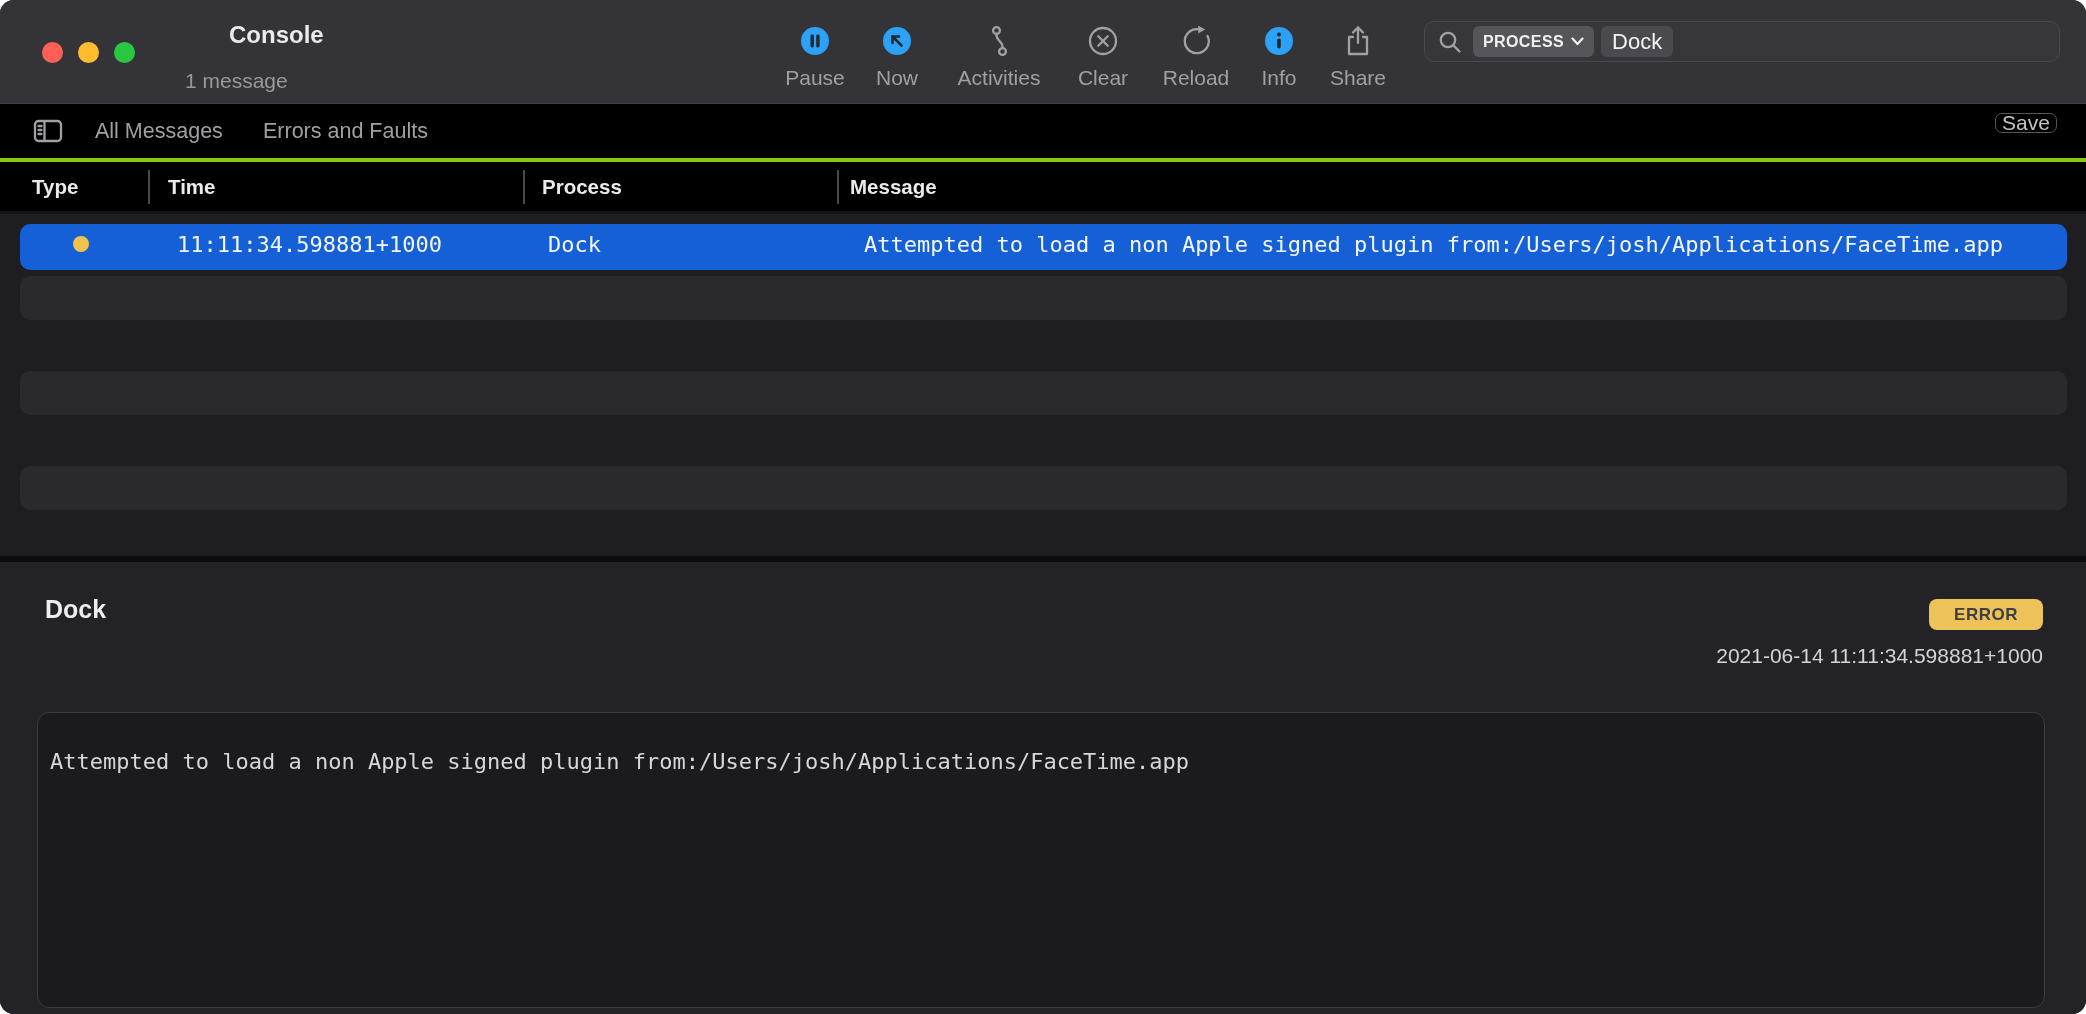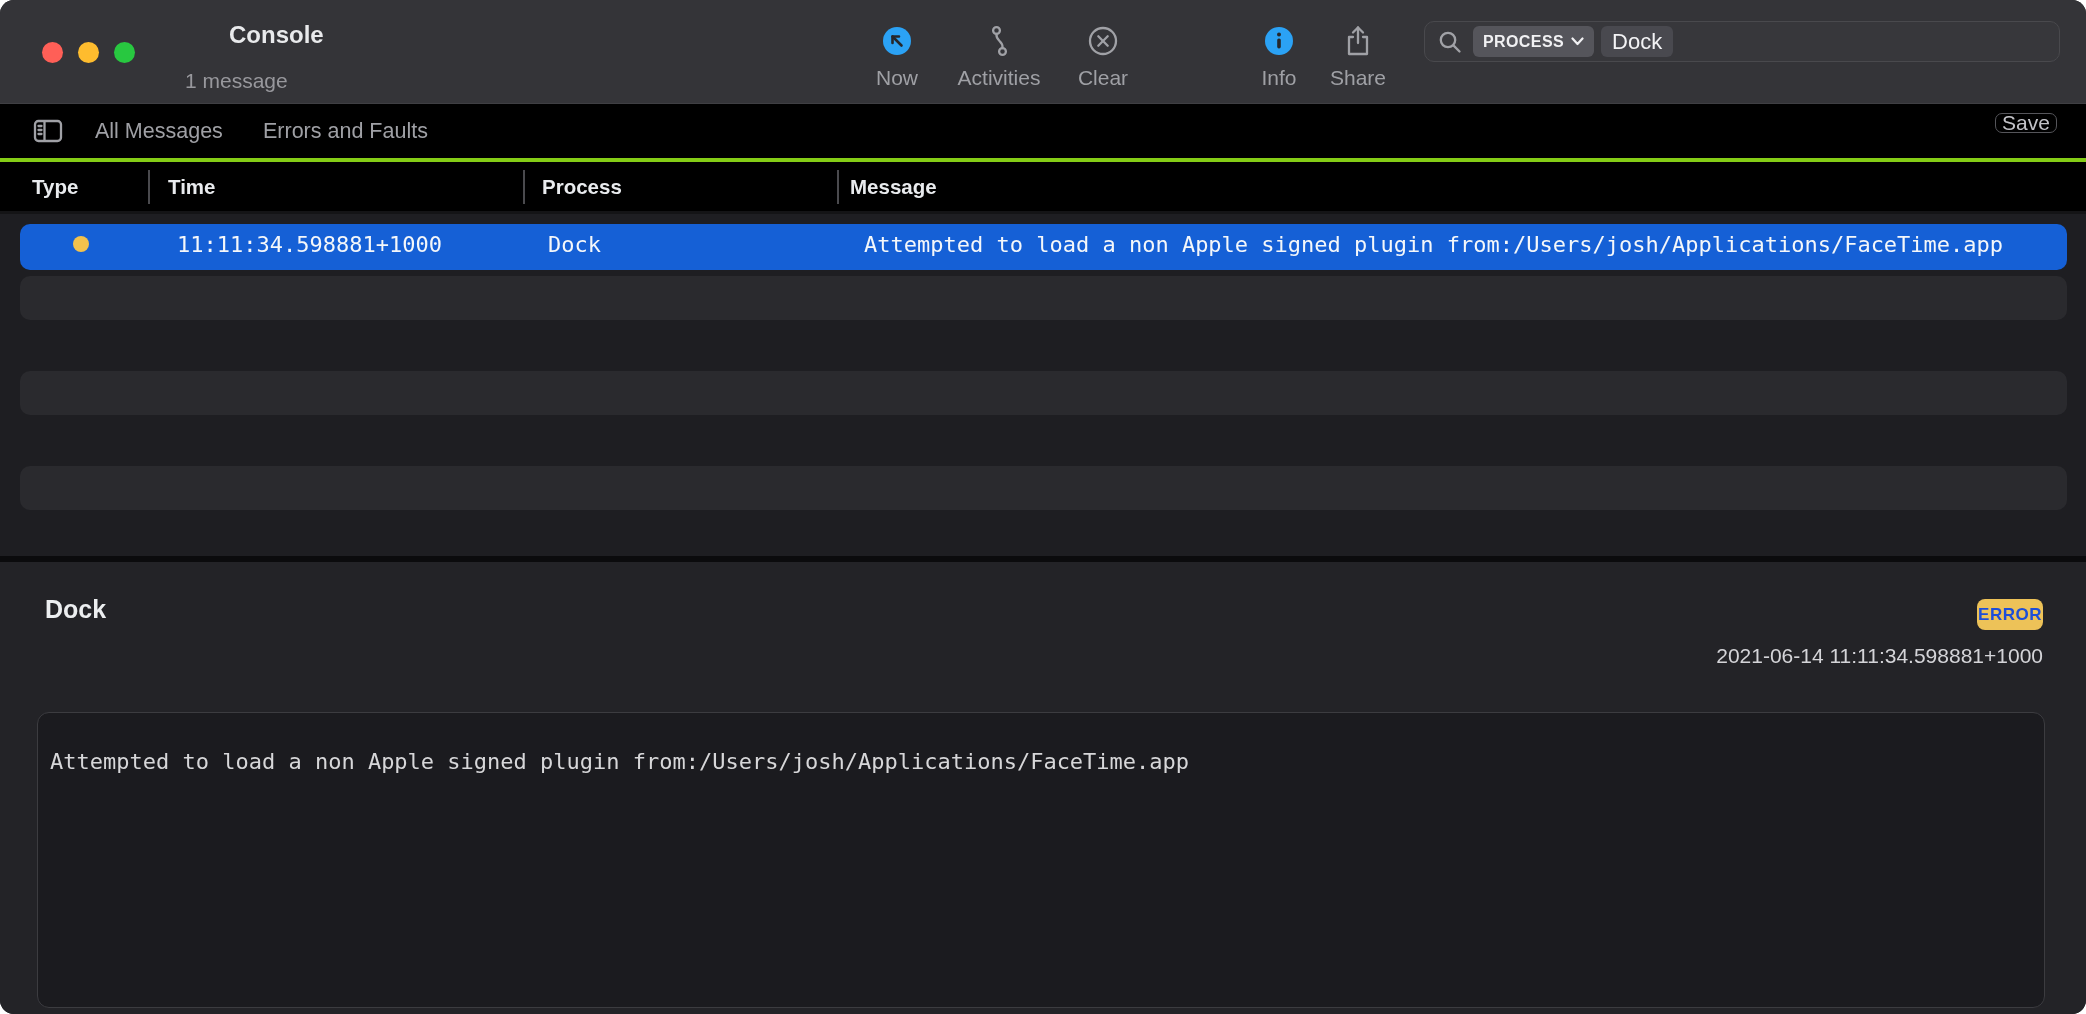--- a/index.html
+++ b/index.html
@@ -51,21 +51,21 @@
   .cell{position:absolute;top:0;height:40px;display:flex;align-items:center;font-family:"DejaVu Sans Mono",monospace;font-size:22px;color:#f4f7fa;white-space:pre;}
   .cell-dot{left:53px;}
   .dot{width:16px;height:16px;border-radius:50%;}
   .cell-time{left:157px;} .cell-process{left:528px;} .cell-message{left:844px;}
 
   .split-line{position:absolute;left:0;top:556px;width:100%;height:6px;background:#0b0b0d;}
 
   
   .detail{position:absolute;left:0;top:562px;width:100%;height:452px;background:#232327;}
   .detail-title{position:absolute;left:45px;top:33px;font-size:25px;font-weight:700;color:#eceef0;}
-  .badge{position:absolute;right:43px;top:37px;height:31px;padding:0 1px;border-radius:8px;background:#edc258;color:#1d4ed8;font-size:17px;font-weight:600;letter-spacing:.5px;display:flex;align-items:center;}
+  .badge{position:absolute;right:43px;top:37px;height:31px;padding:0 25px;border-radius:8px;background:#edc258;color:#404040;font-size:17px;font-weight:600;letter-spacing:.5px;display:flex;align-items:center;}
   .meta-row{position:absolute;left:45px;top:80px;display:flex;align-items:center;font-size:22px;color:#dcdddf;}
   .meta-item{margin-right:21px;white-space:pre;}
   .details-link{color:#3b9cff;cursor:pointer;}
   .timestamp{position:absolute;right:43px;top:82px;font-size:21px;color:#d4d4d8;}
   .msg-box{position:absolute;left:37px;top:150px;width:2008px;height:296px;background:#1b1b1f;border:1px solid #3c3c40;border-radius:12px;box-sizing:border-box;padding:36px 12px;font-family:"DejaVu Sans Mono",monospace;font-size:22px;color:#d7d7d9;white-space:pre;}
 </style>
 </head>
 <body>
 
 <div class="window">
@@ -75,20 +75,30 @@
       <div class="tl" style="background:#ff5f57"></div>
       <div class="tl" style="background:#febc2e"></div>
       <div class="tl" style="background:#28c840"></div>
     </div>
 
     <div class="title-block">
       <div class="win-title">Console</div>
       <div class="win-subtitle">1 message</div>
     </div>
 
+    <div class="tb-item" style="left:750px">
+      <div class="tb-icon">
+        <svg width="30" height="30" viewBox="0 0 30 30">
+            <circle cx="15" cy="15" r="14" fill="#2ba2f5"></circle>
+            <rect x="10.5" y="8.5" width="3.4" height="13" rx="1.4" fill="#26272b"></rect>
+            <rect x="16.2" y="8.5" width="3.4" height="13" rx="1.4" fill="#26272b"></rect>
+          </svg>
+      </div>
+      <div class="tb-label">Pause</div>
+    </div>
 
     <div class="tb-item" style="left:832px">
       <div class="tb-icon">
         <svg width="30" height="30" viewBox="0 0 30 30">
             <circle cx="15" cy="15" r="14" fill="#2ba2f5"></circle>
             <g stroke="#26272b" stroke-width="2.6" fill="none" stroke-linecap="round" stroke-linejoin="round">
               <line x1="19.5" y1="19.5" x2="10.5" y2="10.5"></line>
               <polyline points="10.5,17 10.5,10.5 17,10.5"></polyline>
             </g>
           </svg>
@@ -115,20 +125,29 @@
             <g class="icon-stroke">
               <circle cx="15" cy="15" r="13"></circle>
               <line x1="10.3" y1="10.3" x2="19.7" y2="19.7"></line>
               <line x1="19.7" y1="10.3" x2="10.3" y2="19.7"></line>
             </g>
           </svg>
       </div>
       <div class="tb-label">Clear</div>
     </div>
 
+    <div class="tb-item" style="left:1131px">
+      <div class="tb-icon">
+        <svg width="30" height="30" viewBox="0 0 30 30">
+            <path class="icon-stroke" d="M 17.8,3.3 A 12,12 0 1 0 26.6,9.9"></path>
+            <polygon points="17.2,-0.4 24.2,3.5 17.2,7.4" fill="#a0a1a6"></polygon>
+          </svg>
+      </div>
+      <div class="tb-label">Reload</div>
+    </div>
 
     <div class="tb-item" style="left:1214px">
       <div class="tb-icon">
         <svg width="30" height="30" viewBox="0 0 30 30">
             <circle cx="15" cy="15" r="14" fill="#2ba2f5"></circle>
             <circle cx="15" cy="8.6" r="2" fill="#26272b"></circle>
             <rect x="13.2" y="12.4" width="3.6" height="10" rx="1.7" fill="#26272b"></rect>
           </svg>
       </div>
       <div class="tb-label">Info</div>

